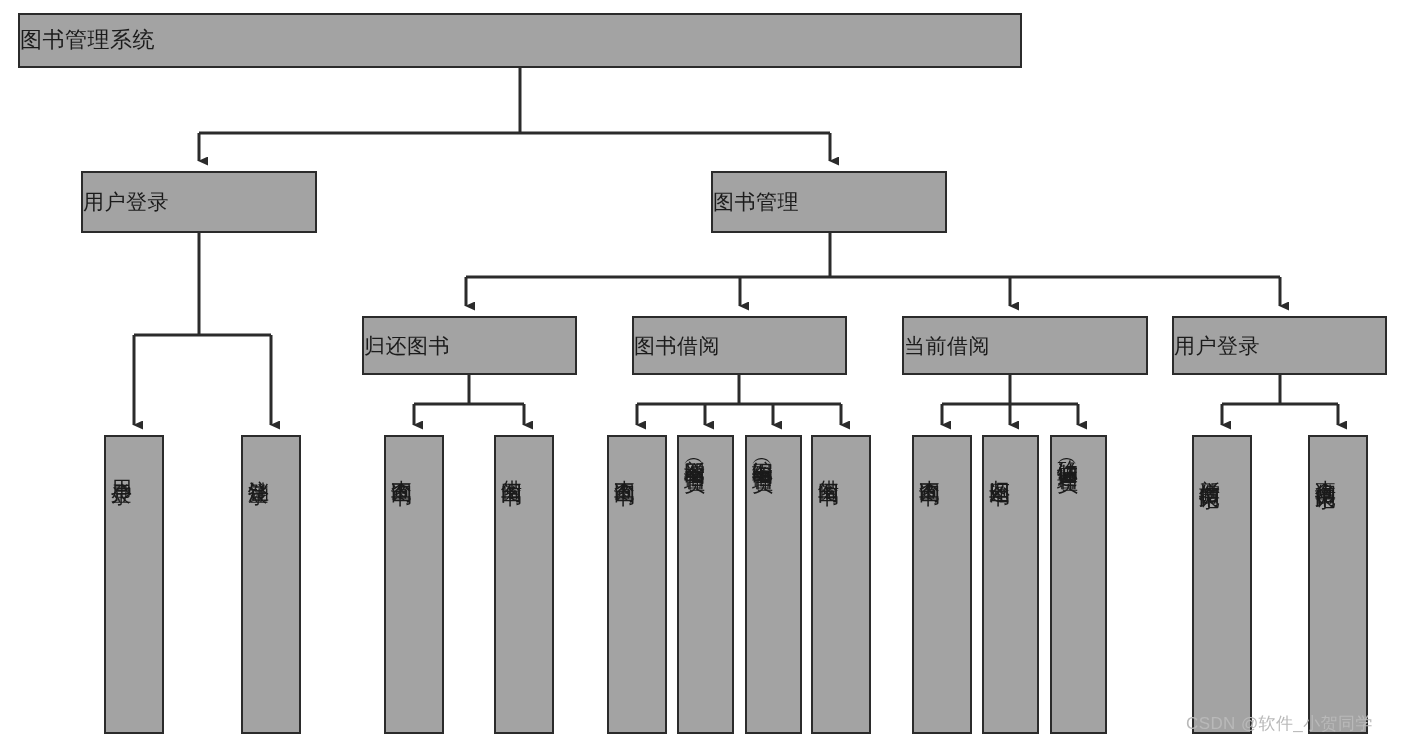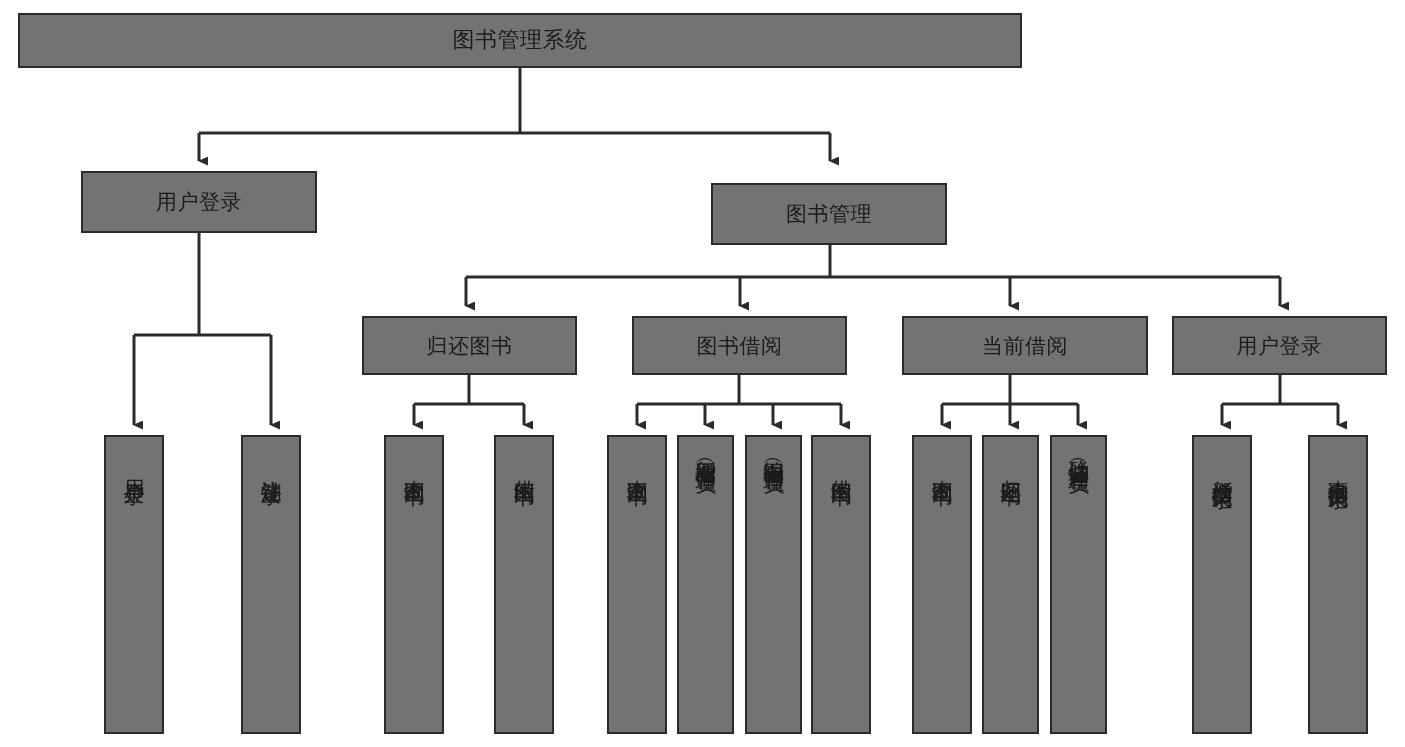--- a/index.html
+++ b/index.html
@@ -20,25 +20,24 @@
   #wires {
     position: absolute;
     left: 0;
     top: 0;
     width: 1405px;
     height: 747px;
   }
   .node {
     position: absolute;
     box-sizing: border-box;
-    background: #737373;
+    background: #a3a3a3;
     border: 2px solid #2b2b2b;
     display: flex;
     align-items: center;
-    justify-content: center;
     color: #1b1b1b;
   }
   .node .lbl {
     font-size: 21px;
     line-height: 1.12;
     letter-spacing: 0.5px;
     white-space: nowrap;
   }
   .node.root .lbl { font-size: 22px; }
   .node.vert {
@@ -125,21 +124,21 @@
     </g>
   </svg>
 
   <div class="node root" style="left:18px; top:13px; width:1004px; height:55px;">
     <span class="lbl">图书管理系统</span>
   </div>
 
   <div class="node" style="left:81px; top:171px; width:236px; height:62px;">
     <span class="lbl">用户登录</span>
   </div>
-  <div class="node" style="left:711px; top:171px; width:236px; height:62px;margin-top:12px;">
+  <div class="node" style="left:711px; top:171px; width:236px; height:62px;">
     <span class="lbl">图书管理</span>
   </div>
 
   <div class="node" style="left:362px; top:316px; width:215px; height:59px;">
     <span class="lbl">归还图书</span>
   </div>
   <div class="node" style="left:632px; top:316px; width:215px; height:59px;">
     <span class="lbl">图书借阅</span>
   </div>
   <div class="node" style="left:902px; top:316px; width:246px; height:59px;">
@@ -186,14 +185,15 @@
     <span class="lbl">确认归还（管理员）</span>
   </div>
 
   <div class="node vert" style="left:1192px; top:435px; width:60px; height:299px;">
     <span class="lbl">新增借阅记录</span>
   </div>
   <div class="node vert" style="left:1308px; top:435px; width:60px; height:299px;">
     <span class="lbl">查询借阅记录</span>
   </div>
 
+  <div class="watermark">CSDN @软件_小贺同学</div>
 
 </div>
 
 </body></html>

